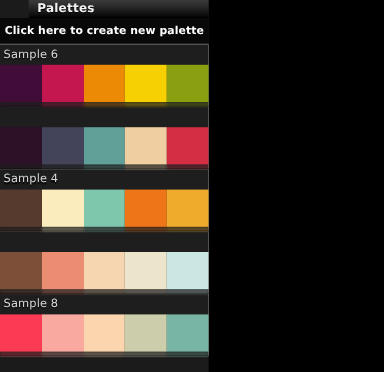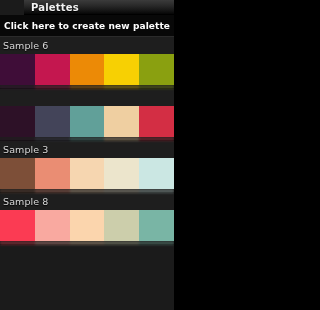--- a/index.html
+++ b/index.html
@@ -160,21 +160,38 @@
         <div class="strip-glow">
           <div style="background: rgb(45, 17, 39);"></div>
           <div style="background: rgb(67, 68, 89);"></div>
           <div style="background: rgb(97, 160, 153);"></div>
           <div style="background: rgb(239, 207, 161);"></div>
           <div style="background: rgb(211, 46, 68);"></div>
         </div>
         <div class="row-sep"></div>
       </div>
       <div class="palette-row">
-        <div class="palette-label">Sample 3</div>
+        <div class="palette-label">Sample 4</div>
+        <div class="swatch-strip">
+          <div class="swatch" style="background: rgb(86, 58, 45);"></div>
+          <div class="swatch" style="background: rgb(250, 236, 188);"></div>
+          <div class="swatch" style="background: rgb(126, 199, 173);"></div>
+          <div class="swatch" style="background: rgb(239, 118, 23);"></div>
+          <div class="swatch" style="background: rgb(239, 171, 44);"></div>
+        </div>
+        <div class="strip-glow">
+          <div style="background: rgb(86, 58, 45);"></div>
+          <div style="background: rgb(250, 236, 188);"></div>
+          <div style="background: rgb(126, 199, 173);"></div>
+          <div style="background: rgb(239, 118, 23);"></div>
+          <div style="background: rgb(239, 171, 44);"></div>
+        </div>
+        <div class="row-sep"></div>
+      </div>
+      <div class="palette-row">
         <div class="swatch-strip">
           <div class="swatch" style="background: rgb(125, 79, 56);"></div>
           <div class="swatch" style="background: rgb(234, 141, 115);"></div>
           <div class="swatch" style="background: rgb(246, 214, 176);"></div>
           <div class="swatch" style="background: rgb(236, 229, 204);"></div>
           <div class="swatch" style="background: rgb(203, 231, 227);"></div>
         </div>
         <div class="strip-glow">
           <div style="background: rgb(125, 79, 56);"></div>
           <div style="background: rgb(234, 141, 115);"></div>

